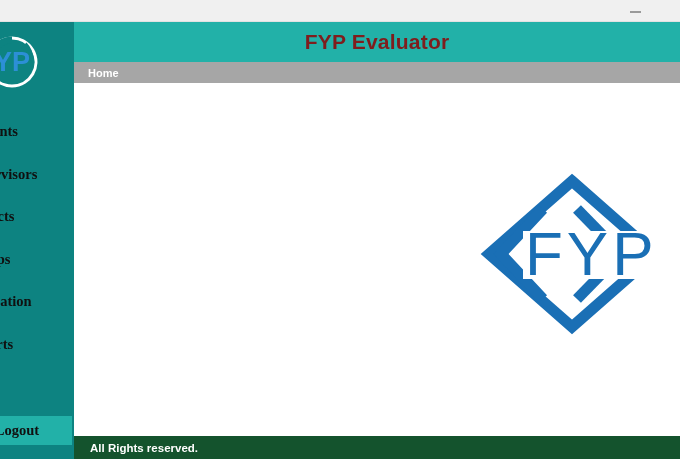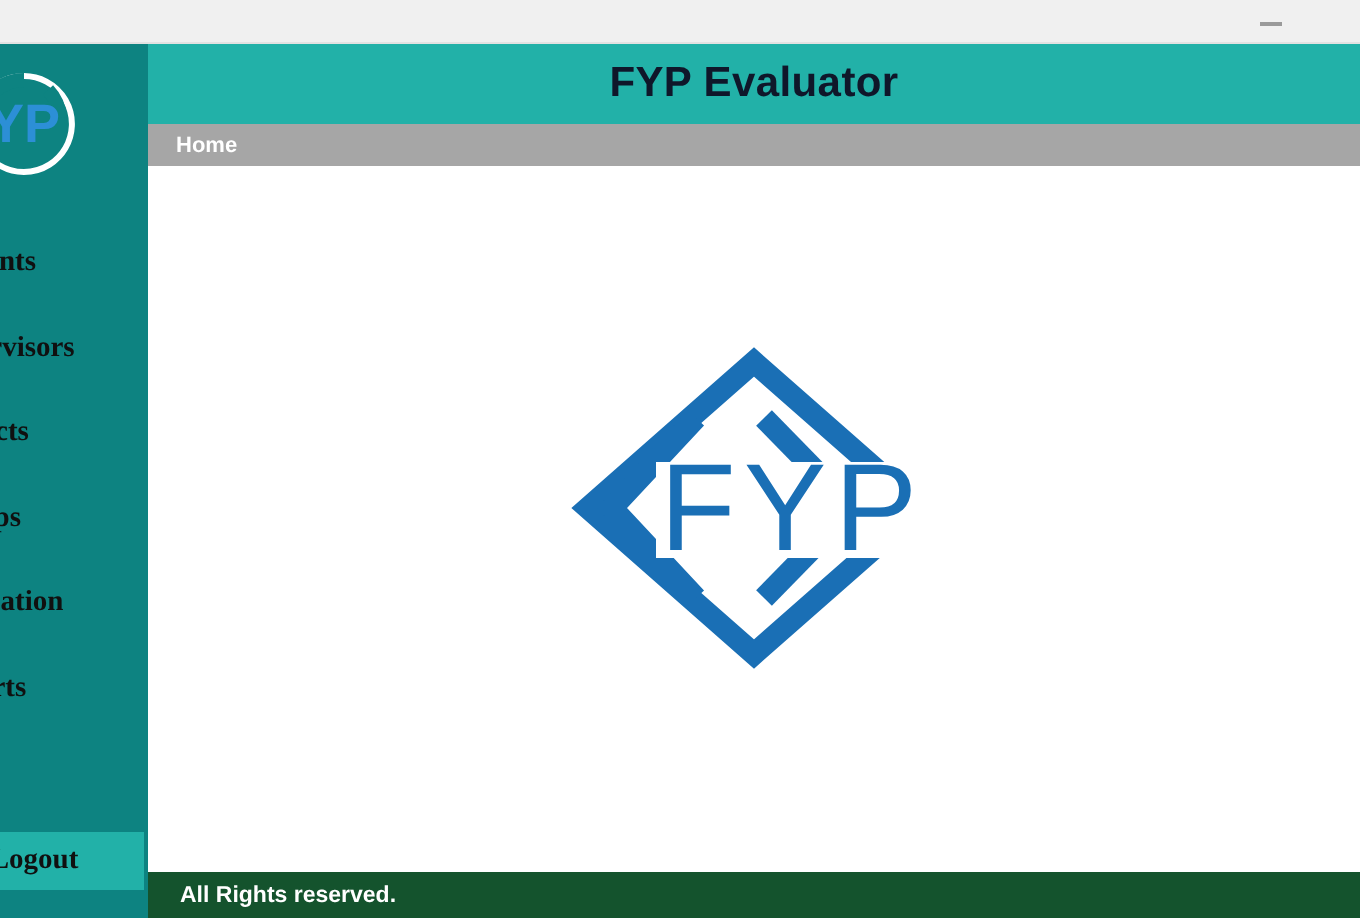--- a/index.html
+++ b/index.html
@@ -129,21 +129,21 @@
   .app-header {
     position: relative;
     width: 606px;
     height: 40px;
     background: #22b1a8;
     display: flex;
     align-items: center;
     justify-content: center;
   }
   .app-title {
-    color: #0f172a;
+    color: #7f1d1d;
     font-size: 21px;
     font-weight: 700;
     letter-spacing: 0.2px;
     font-family: "Liberation Sans", sans-serif;
   }
   .navbar {
     position: relative;
     width: 606px;
     height: 21px;
     background: #a6a6a6;
@@ -159,21 +159,21 @@
     text-decoration: none;
     cursor: default;
   }
   .content {
     position: relative;
     width: 606px;
     height: 353px;
     background: #ffffff;
     display: flex;
     align-items: center;
-    justify-content: center;
+    justify-content: flex-end;
   }
   .brand-logo {
     position: relative;
     top: -6px;
     width: 215px;
     height: 170px;
   }
   .footer {
     position: absolute;
     left: 0;

